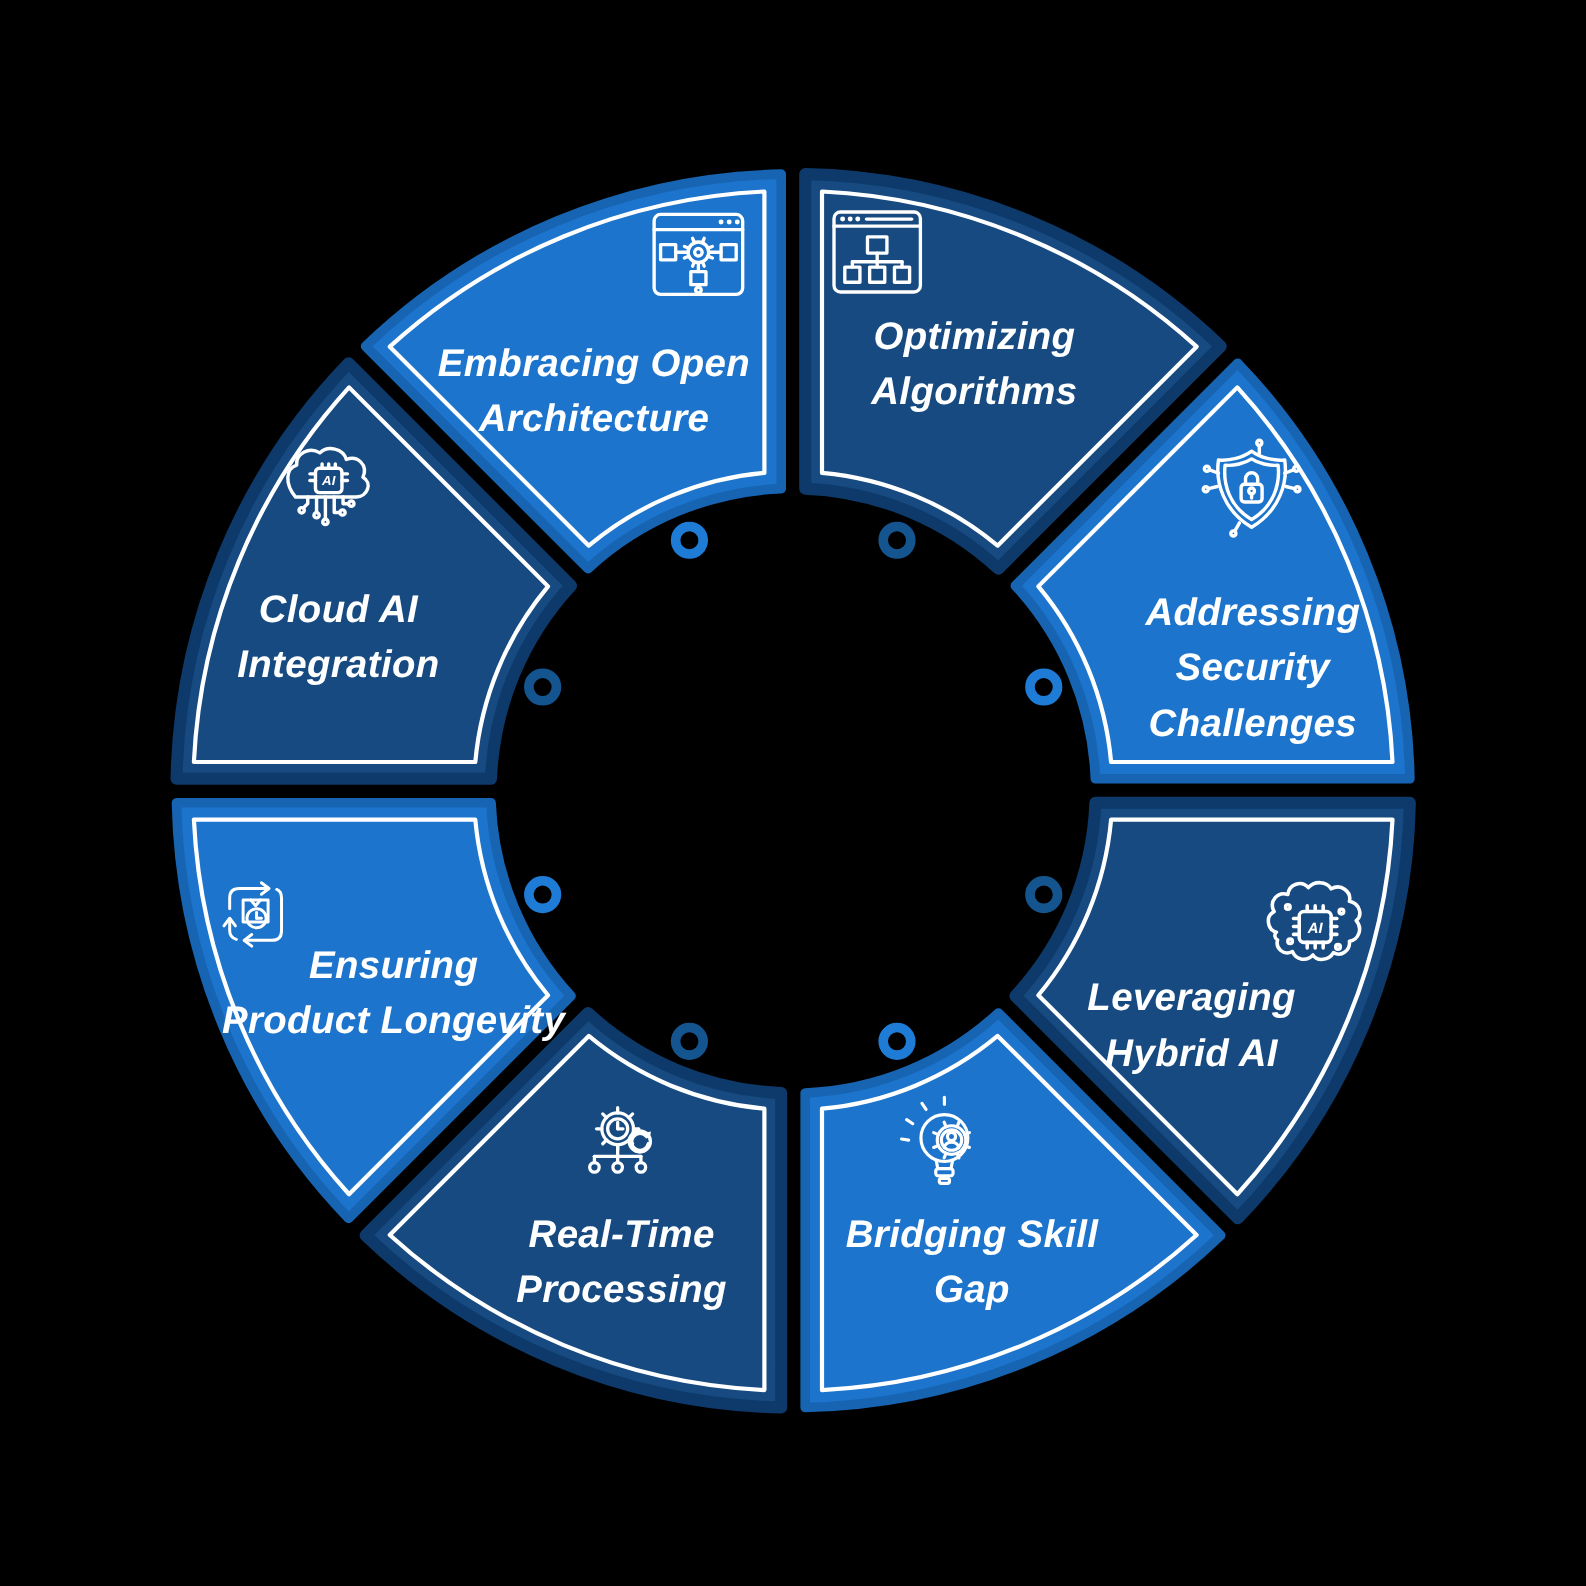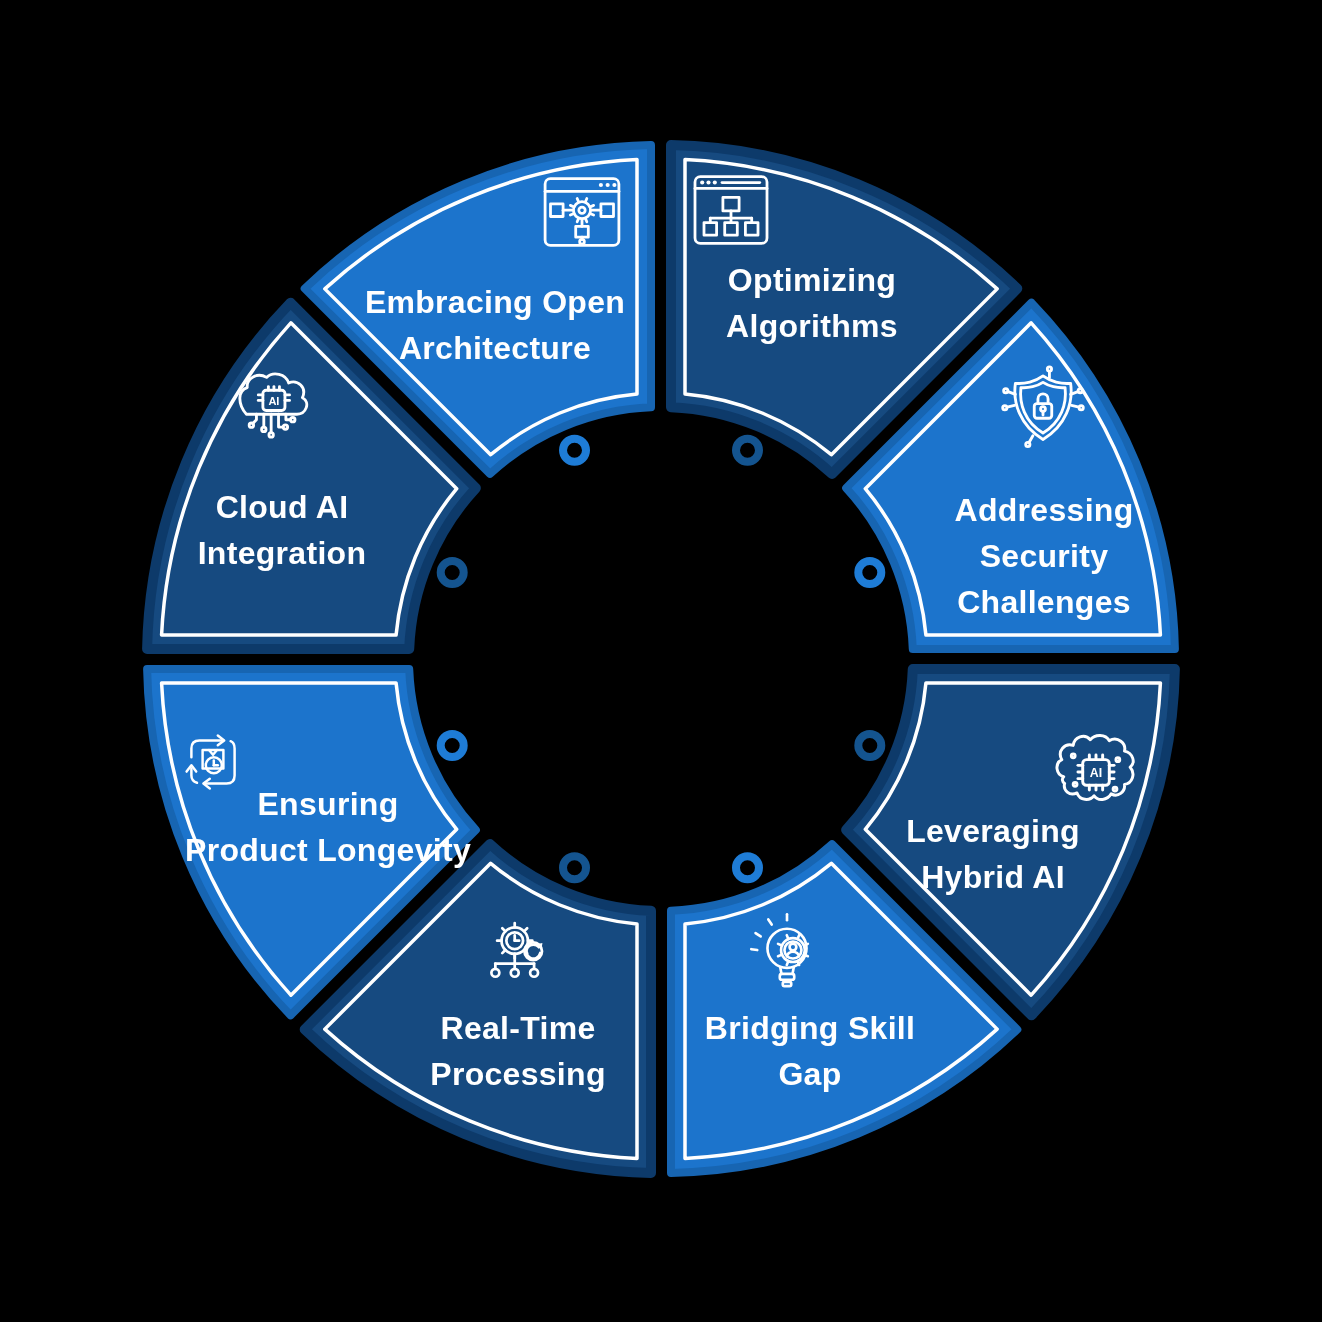--- a/index.html
+++ b/index.html
@@ -2,20 +2,21 @@
 <html><head>
 <meta charset="utf-8">
 <style>
   html,body{margin:0;padding:0;background:#000;}
   .stage{
     position:relative;
     width:1322px;height:1322px;
     background:#000;
     overflow:hidden;
     font-family:"Liberation Sans", sans-serif;
+    font-style:italic;
   }
   svg#diagram{display:block;}
   svg#diagram .seg-shape{filter:none;}
   svg#diagram text.seg-label{
     font-family:"Liberation Sans", sans-serif;
     font-weight:600;
     letter-spacing:.3px;
   }
   svg#diagram text.chip-label{
     font-family:"Liberation Sans", sans-serif;

